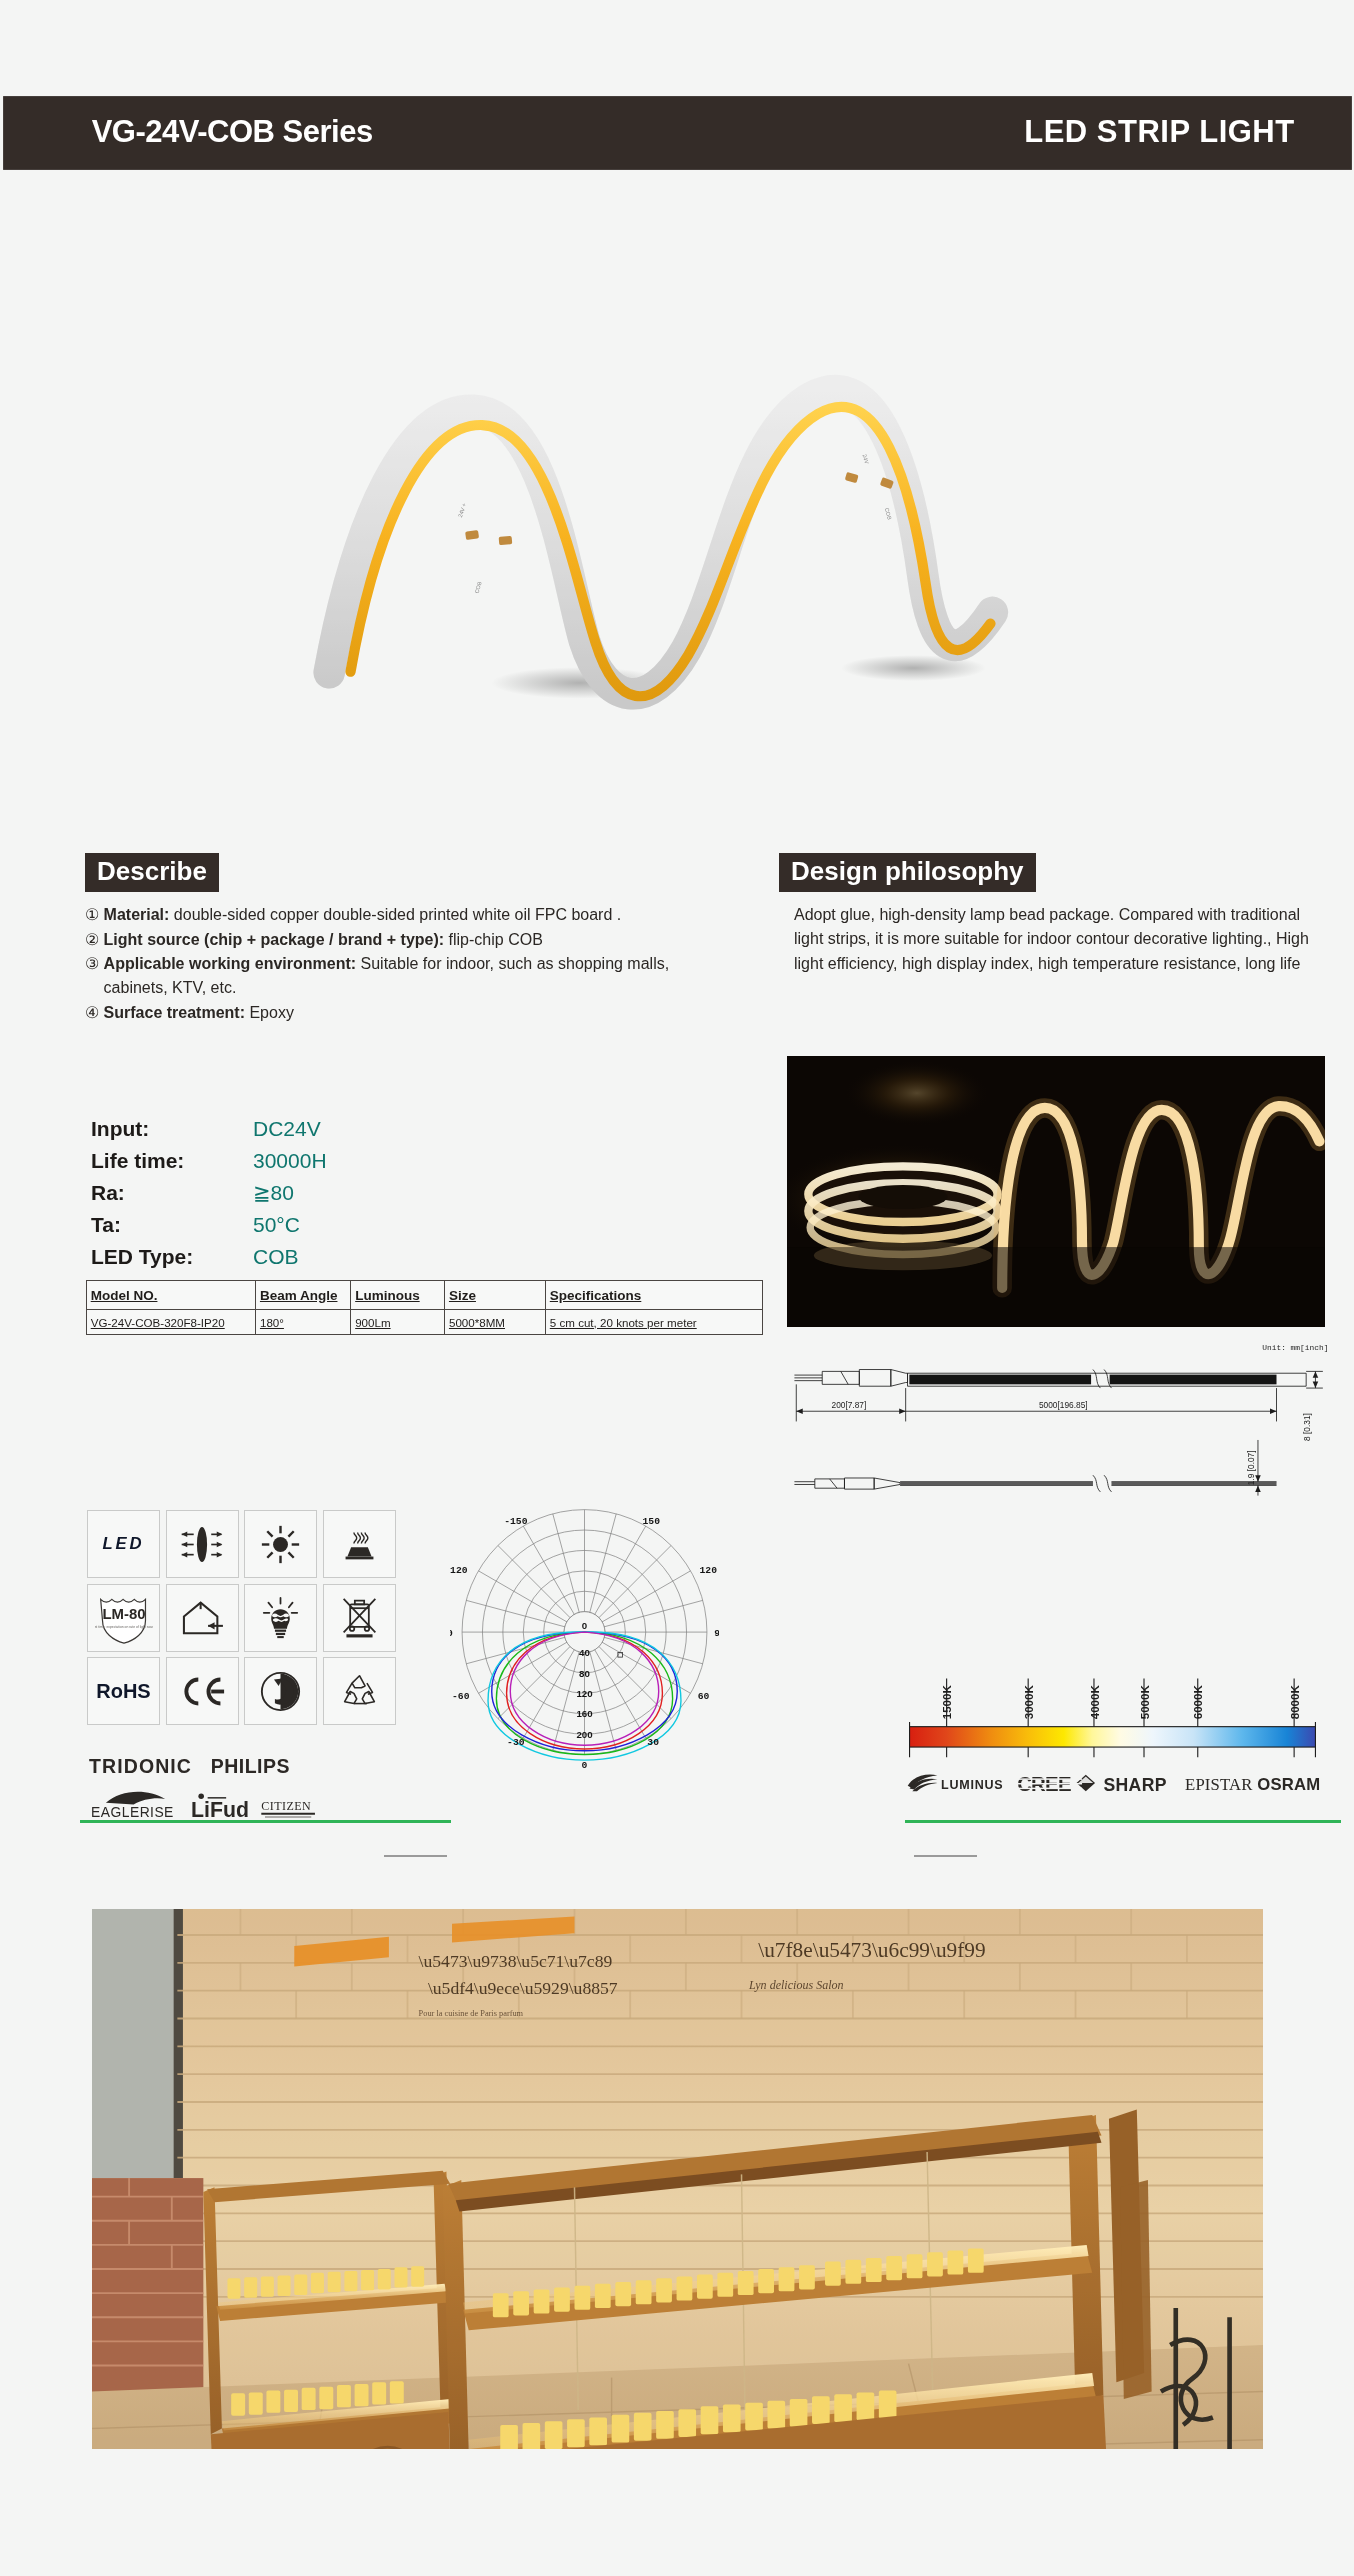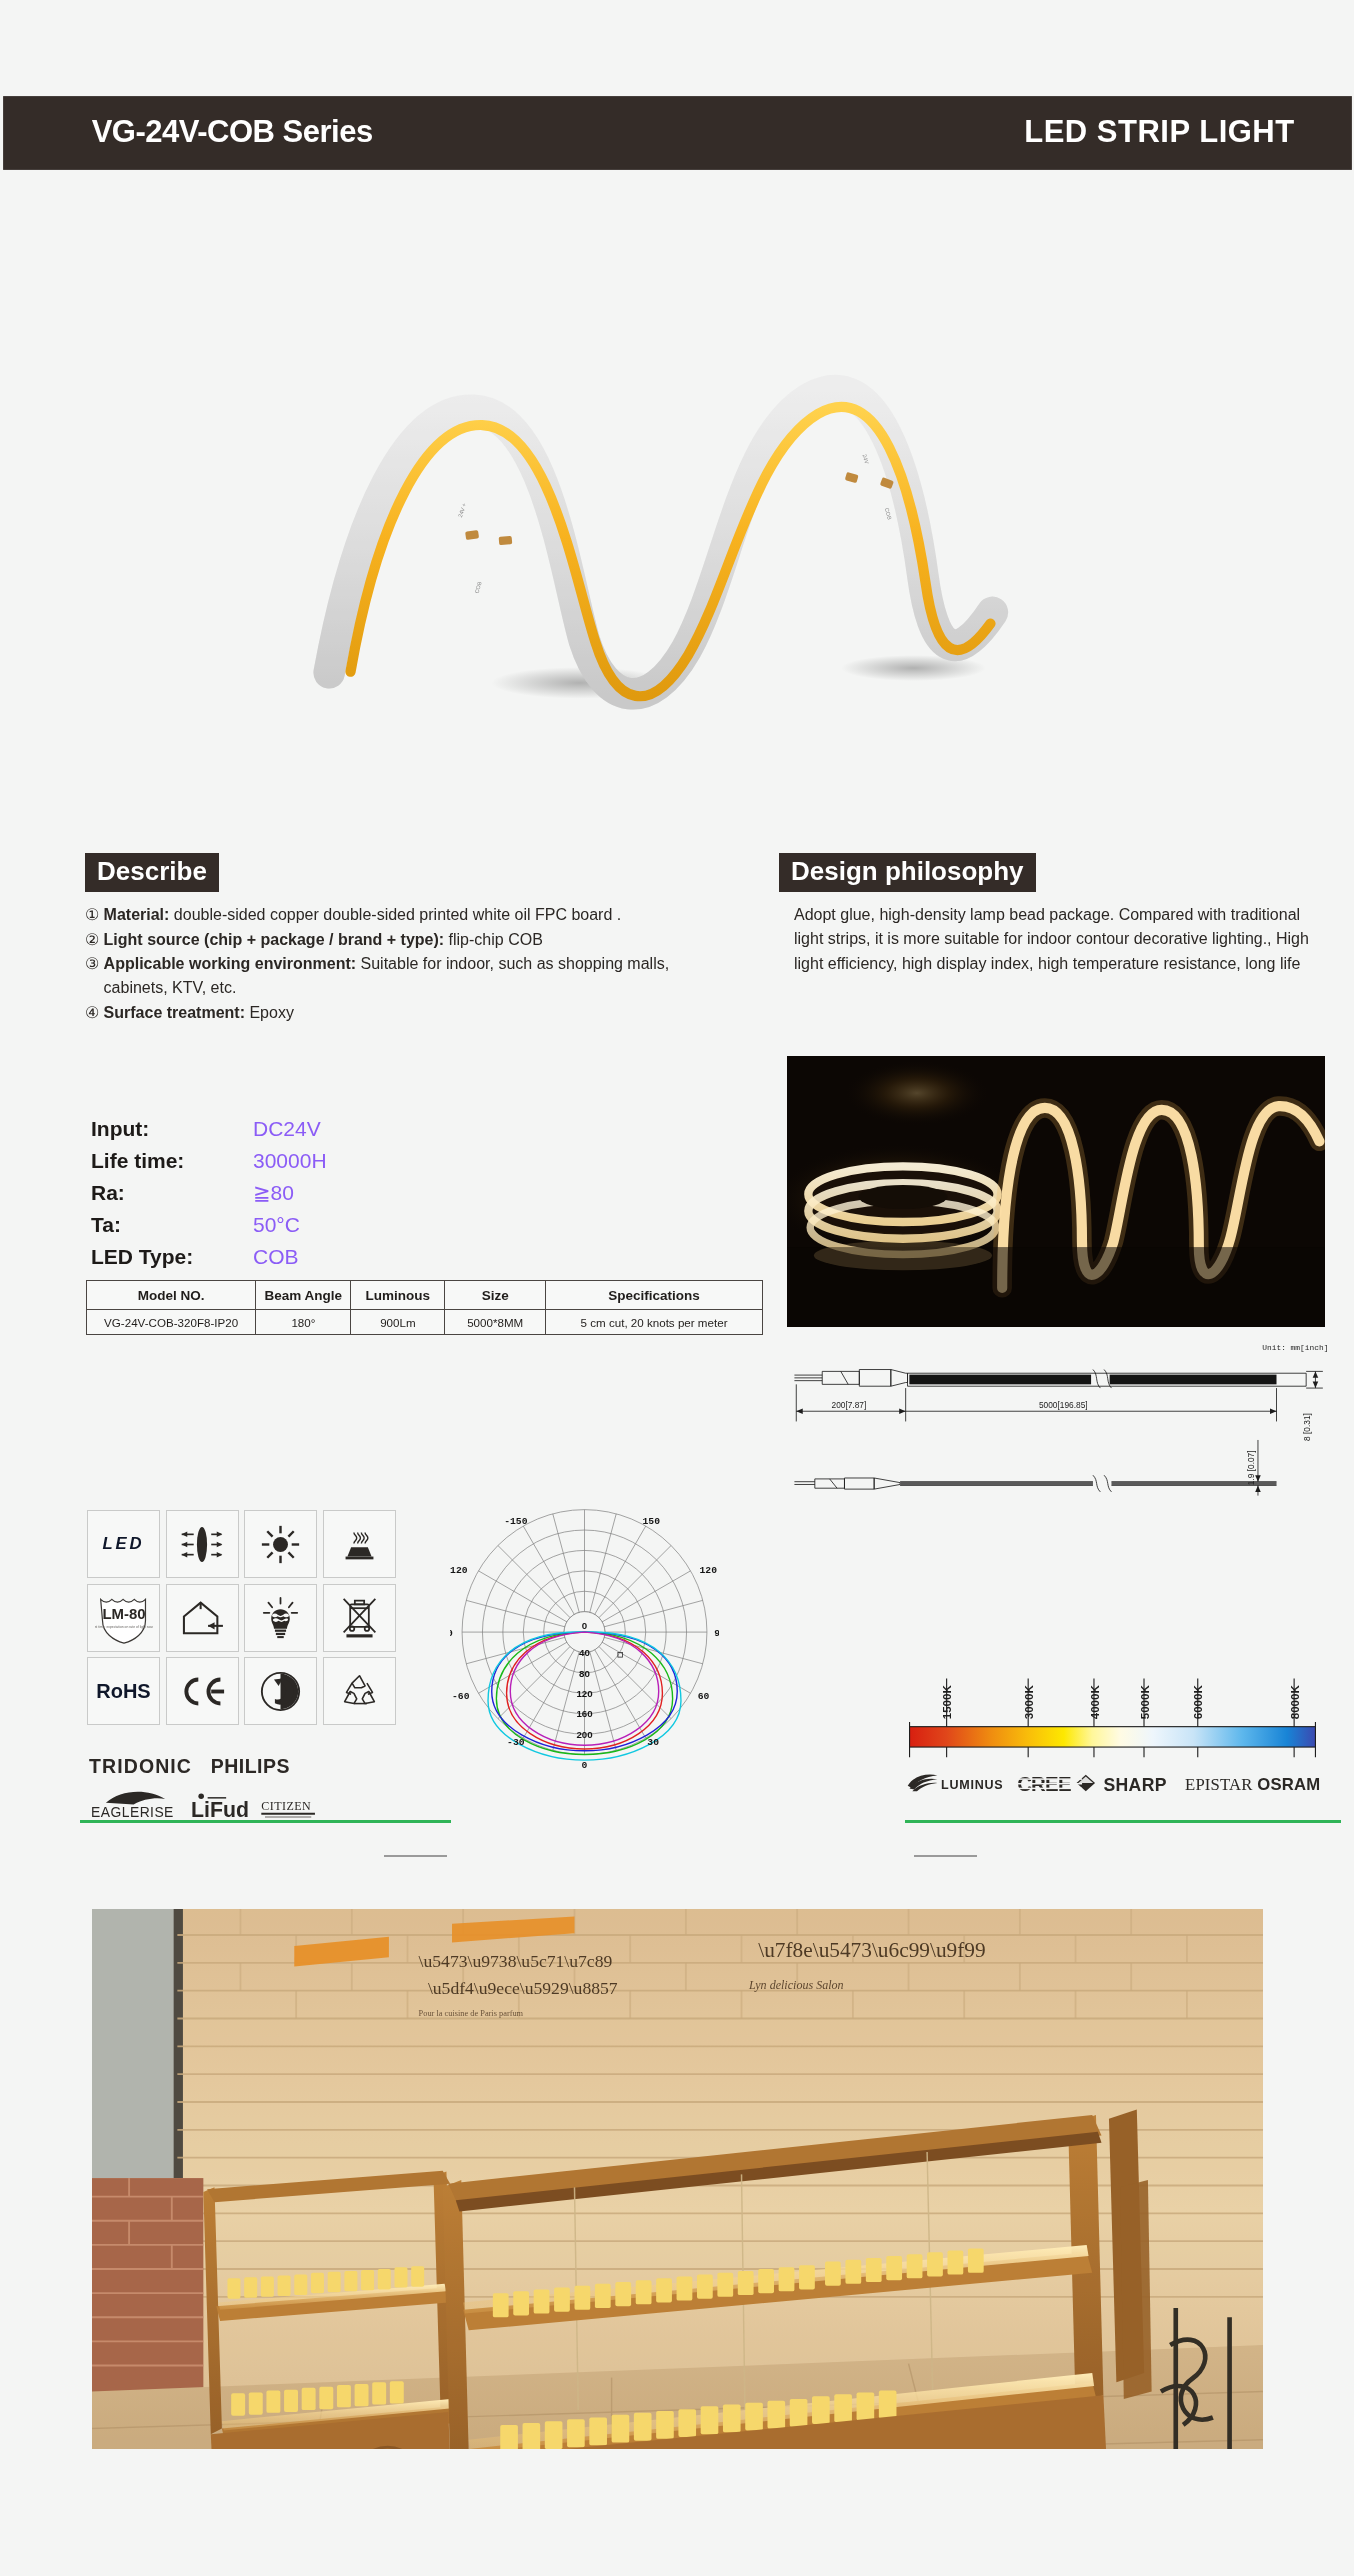--- a/index.html
+++ b/index.html
@@ -51,32 +51,33 @@
   .describe-block{position:absolute;left:85px;top:853px;width:612px;}
   .describe-list{margin:11px 0 0 0;font-size:16px;line-height:1.48;color:#2b2724;}
   .describe-list .li{margin-bottom:0.9px;text-indent:0;padding-left:18.6px;position:relative;}
   .describe-list .li .num{position:absolute;left:0;top:0;}
   .describe-list b{font-weight:bold;}
 
   
   .spec-list{position:absolute;left:91px;top:1113px;width:399px;font-size:21px;}
   .spec-row{display:flex;line-height:1.52;}
   .spec-key{width:162px;font-weight:bold;color:#1d1a18;}
-  .spec-val{color:#8b5cf6;}
+  .spec-val{color:#0f766e;}
 
   
   .model-table{
     position:absolute;left:86px;top:1280px;width:677px;
     border-collapse:collapse;
     background:#f7f8f7;
   }
   .model-table td,.model-table th{
     border:0.9px solid #4a4542;
-    text-align:center;
+    text-align:left;
     color:#201d1b;
+    text-decoration:underline;
   }
   .model-table th{
     font-size:13.5px;font-weight:bold;padding:6.5px 3.7px;
   }
   .model-table td{
     font-size:11.6px;padding:5.6px 3.7px;font-weight:normal;
   }
   .model-table .c0{width:176px;}
   .model-table .c1{width:93px;}
   .model-table .c2{width:88px;}

